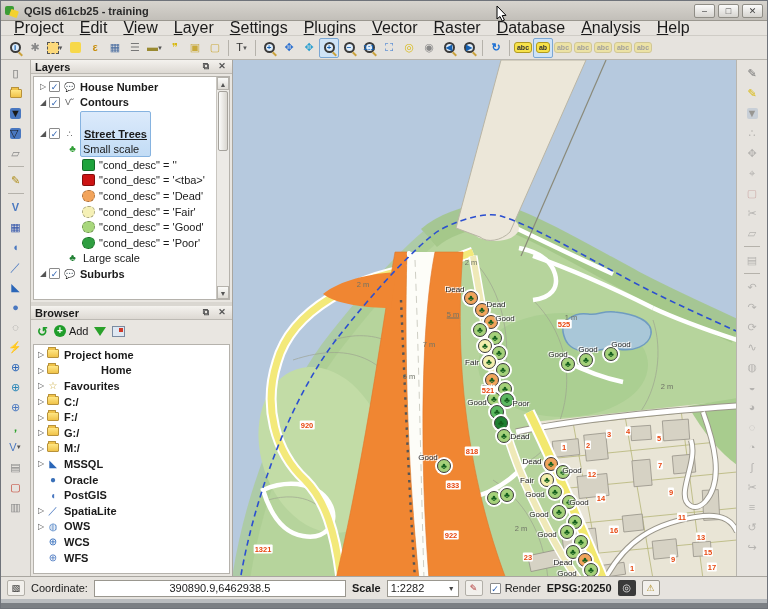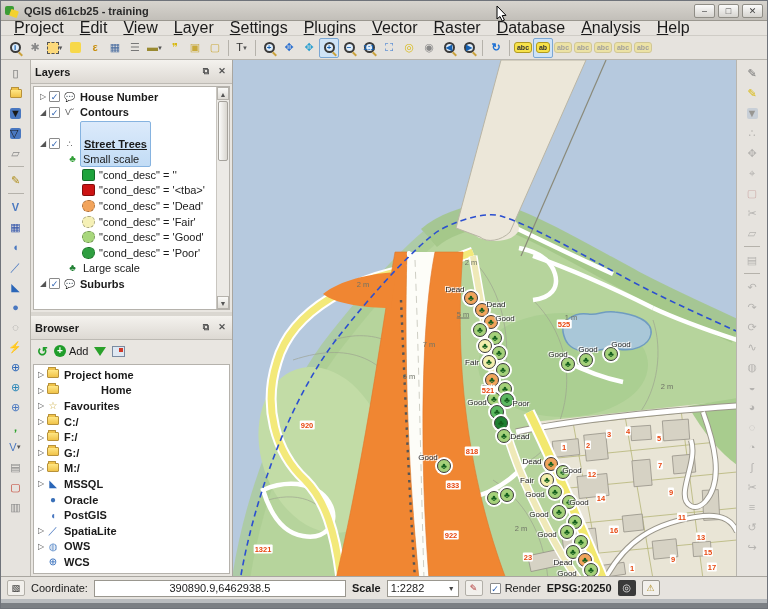--- a/index.html
+++ b/index.html
@@ -37,21 +37,21 @@
   .toolcol { display:flex; flex-direction:column; align-items:center; padding-top:3px; background:#e6e3de; flex:0 0 auto; overflow:hidden; }
   .toolcol .tb { margin:0; }
   .toolcol .sep { width:18px; height:7px; }
   .toolcol .sep::after{ left:1px; right:1px; top:3px; width:auto; height:1px; }
   .main { flex:1 1 auto; display:flex; min-height:0; }
   .leftcol { width:30px; border-right:1px solid #b8b5ae; }
   .rightcol { width:31px; border-left:1px solid #b8b5ae; }
 
   
   .docks { width:202px; flex:0 0 auto; display:flex; flex-direction:column; background:#e9e6e1; border-right:1px solid #a9a6a0; }
-  .dock-title { height:24px; background:linear-gradient(#f4f2ee,#ddd9d3); border-bottom:1px solid #bdbab4; display:flex; align-items:center; padding:0 4px; font-weight:bold; font-size:11px; flex:0 0 auto; }
+  .dock-title { height:14px; background:linear-gradient(#f4f2ee,#ddd9d3); border-bottom:1px solid #bdbab4; display:flex; align-items:center; padding:0 4px; font-weight:bold; font-size:11px; flex:0 0 auto; }
   .dock-btns { margin-left:auto; display:flex; gap:4px; color:#555; font-size:9px; }
   .dock-btn { width:12px; height:12px; line-height:11px; text-align:center; }
   .treewrap { flex:1 1 auto; background:#fff; border:1px solid #b5b2ac; margin:2px; position:relative; overflow:hidden; display:flex; }
   .tree { flex:1 1 auto; padding:2px 0 0 2px; overflow:hidden; }
   .trow { display:flex; align-items:center; height:15.6px; white-space:nowrap; }
   .trow .lbl { margin-left:4px; }
   .trow .lbl.b { font-weight:bold; }
   .trow.sel .lbl { background:linear-gradient(#dceafb,#c2dcf5); border:1px solid #86b3e0; border-radius:2px; padding:16px 3px; text-decoration:underline; }
   .exp { width:10px; font-size:8px; color:#555; text-align:center; flex:0 0 auto;}
   .cb { width:11px; height:11px; border:1px solid #8a8a8a; background:#fff; border-radius:1px; font-size:9px; line-height:10px; text-align:center; color:#2b5fae; margin:0 1px; flex:0 0 auto; }
@@ -670,21 +670,21 @@
           <div class="maplabel red" style="left: 449px; top: 457px;">11</div>
           <div class="maplabel red" style="left: 468px; top: 477px;">13</div>
           <div class="maplabel red" style="left: 475px; top: 492px;">15</div>
           <div class="maplabel red" style="left: 440px; top: 499px;">9</div>
           <div class="maplabel red" style="left: 479px; top: 507px;">17</div>
           <div class="maplabel red" style="left: 295px; top: 497px;">23</div>
           <div class="maplabel red" style="left: 399px; top: 508px;">1</div>
           <div class="maplabel contour" style="left: 238px; top: 202px;">2 m</div>
           <div class="maplabel contour" style="left: 130px; top: 224px;">2 m</div>
           <div class="maplabel contour" style="left: 338px; top: 257px;">1 m</div>
-          <div class="maplabel contour" style="left: 230px; top: 254px; text-decoration: underline;">5 m</div>
+          <div class="maplabel contour" style="left: 220px; top: 254px; text-decoration: underline;">5 m</div>
           <div class="maplabel contour" style="left: 196px; top: 284px;">7 m</div>
           <div class="maplabel contour" style="left: 176px; top: 316px;">6 m</div>
           <div class="maplabel contour" style="left: 434px; top: 326px;">2 m</div>
           <div class="maplabel contour" style="left: 288px; top: 468px;">2 m</div>
         </div>
     </div>
 
     <div class="toolcol rightcol" id="toolbar-right">
         <span class="tb">
           <span class="g" style="color: rgb(119, 119, 119);">✎</span>

